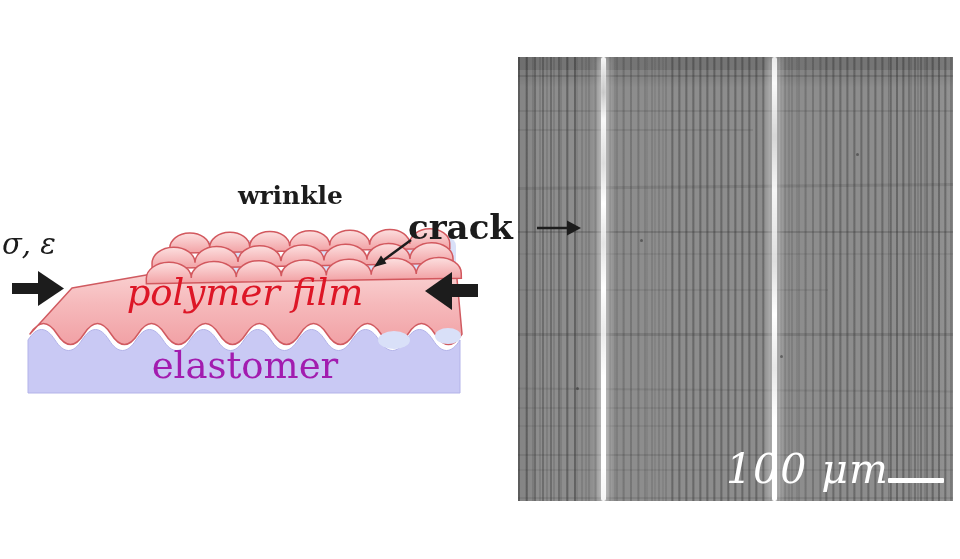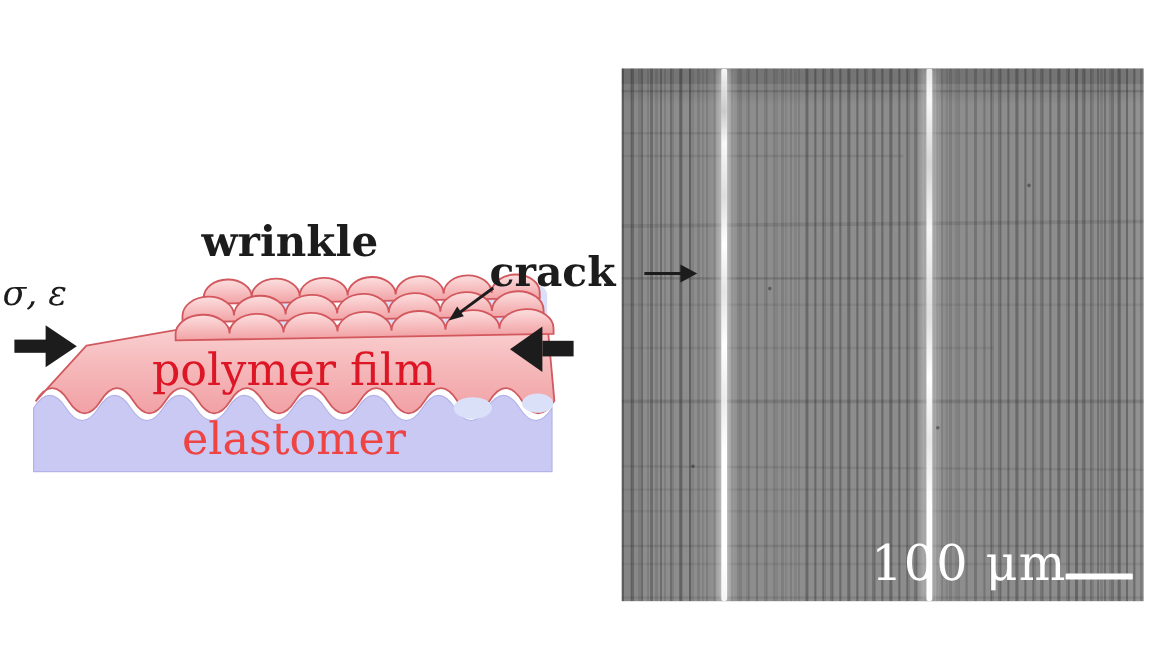--- a/index.html
+++ b/index.html
@@ -3,25 +3,25 @@
 <meta charset="utf-8">
 <style>
   html,body{margin:0;padding:0;background:#ffffff;}
   #stage{
     position:relative;width:960px;height:559px;background:#ffffff;overflow:hidden;
     font-family:"DejaVu Serif","Liberation Serif",serif;
   }
   
   #schematic-svg{position:absolute;left:0;top:180px;width:500px;height:230px;}
   .sch-label{position:absolute;line-height:1.15;white-space:nowrap;}
-  #lbl-wrinkle{left:168px;top:182px;width:175px;text-align:left;font-size:35px;font-weight:bold;color:#1c1c1c;}
+  #lbl-wrinkle{left:168px;top:182px;width:175px;text-align:right;font-size:25px;font-weight:bold;color:#1c1c1c;}
   #lbl-stress{left:2px;top:228px;width:90px;font-size:29px;font-style:italic;color:#1c1c1c;}
   #lbl-crack{left:408px;top:208px;width:115px;font-size:34px;font-weight:bold;color:#1c1c1c;}
-  #lbl-film{left:105px;top:288px;width:280px;text-align:center;font-size:37px;color:#dd1626;}
-  #lbl-elastomer{left:130px;top:345px;width:230px;text-align:center;font-size:37px;color:#ef4444;}
+  #lbl-film{left:105px;top:272px;width:280px;text-align:center;font-size:37px;color:#dd1626;font-style:italic;}
+  #lbl-elastomer{left:130px;top:345px;width:230px;text-align:center;font-size:37px;color:#a21caf;}
   
   #arrows-svg{position:absolute;left:0;top:0;width:960px;height:559px;pointer-events:none;}
   
   #micrograph{
     position:absolute;left:518px;top:57px;width:435px;height:444px;
     background:#8d8d8d;overflow:hidden;
   }
   #micro-blur{position:absolute;inset:0;filter:blur(0.45px);}
   .layer{position:absolute;inset:0;}
   #stripes-base{background:repeating-linear-gradient(90deg,rgba(42,42,42,0.15) 0 2px,rgba(0,0,0,0) 2px 7px);}
@@ -40,21 +40,21 @@
     box-shadow:0 0 8px 2px rgba(255,255,255,0.55);}
   #crack-line-1{left:83px;background:linear-gradient(180deg,
     rgba(255,255,255,0.95) 0%,rgba(255,255,255,0.60) 8%,rgba(255,255,255,0.95) 14%,
     rgba(255,255,255,0.75) 24%,#ffffff 33%,rgba(255,255,255,0.80) 42%,#ffffff 52%,
     rgba(255,255,255,0.85) 62%,#ffffff 72%,#ffffff 92%,rgba(255,255,255,0.92) 100%);}
   #crack-line-2{left:254px;background:linear-gradient(180deg,
     rgba(255,255,255,0.85) 0%,rgba(255,255,255,0.95) 6%,rgba(255,255,255,0.65) 18%,
     rgba(255,255,255,0.92) 30%,rgba(255,255,255,0.72) 46%,#ffffff 58%,
     rgba(255,255,255,0.80) 70%,#ffffff 82%,#ffffff 100%);}
   .speck{position:absolute;width:3px;height:3px;border-radius:50%;background:rgba(30,30,30,0.45);}
-  #scale-label{position:absolute;left:208px;top:388px;width:200px;font-size:41px;
+  #scale-label{position:absolute;left:208px;top:388px;width:200px;font-size:41px;font-style:italic;
     color:#ffffff;letter-spacing:1px;white-space:nowrap;}
   #scale-bar{position:absolute;left:370px;top:421px;width:56px;height:5px;background:#ffffff;border-radius:1px;}
 </style>
 </head>
 <body>
 
 <div id="stage">
 
   <svg id="schematic-svg" viewBox="0 0 500 230">
     <defs>

